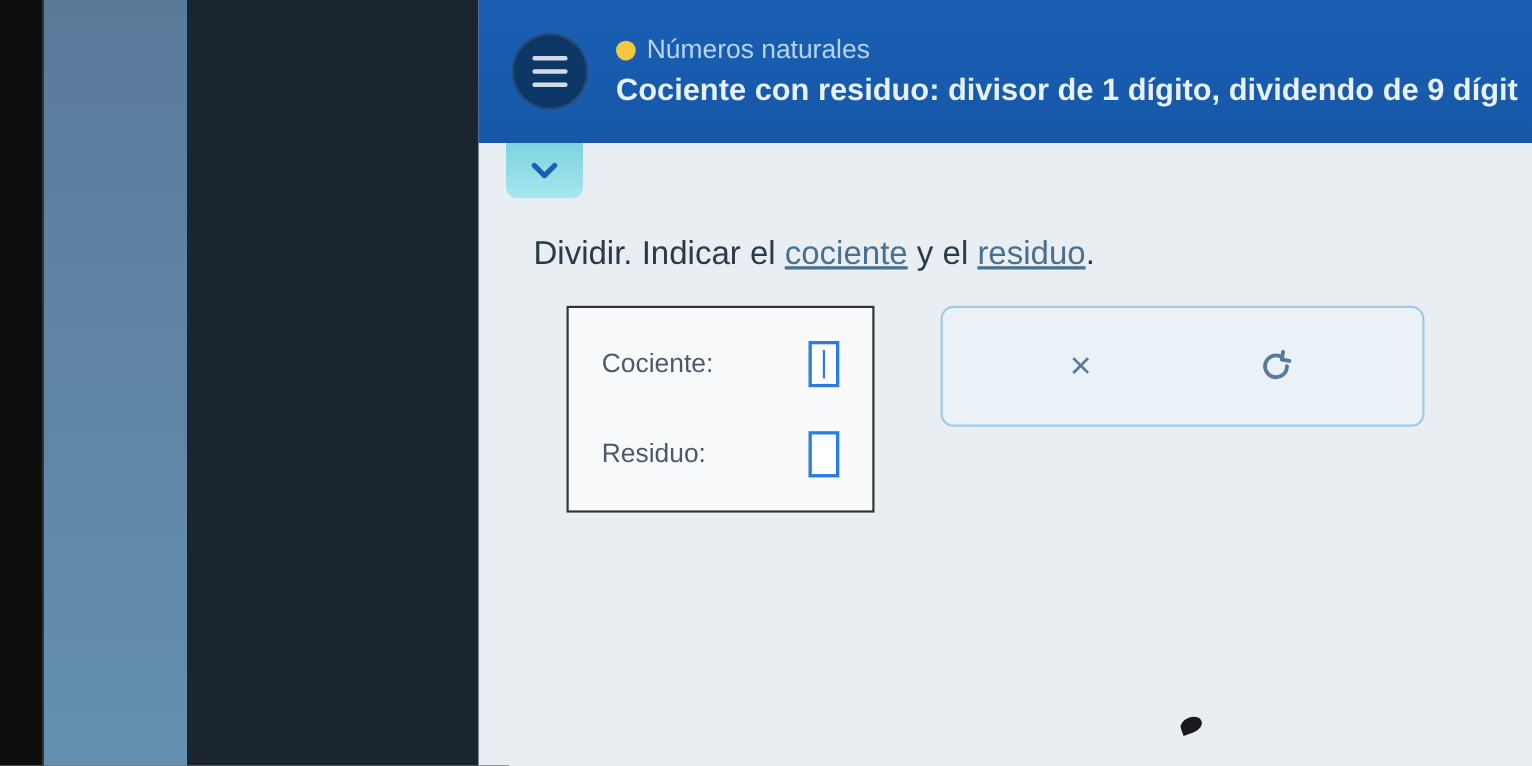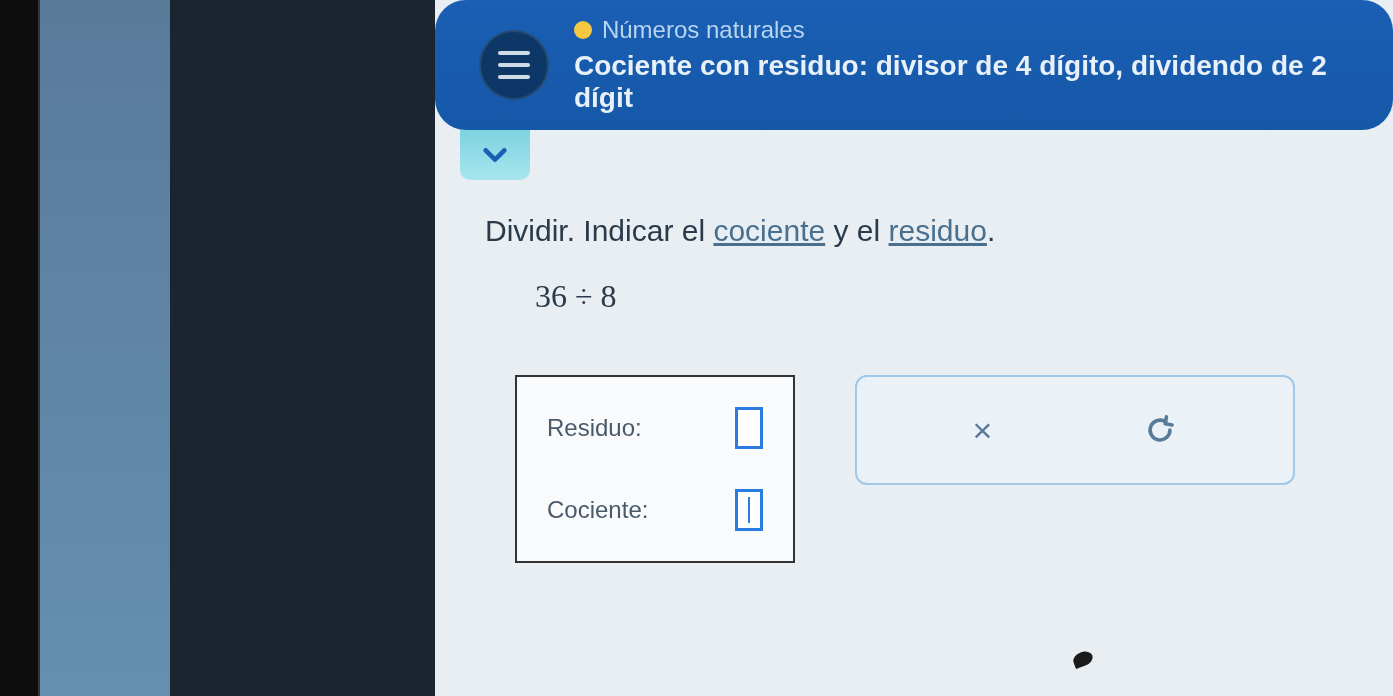--- a/index.html
+++ b/index.html
@@ -31,23 +31,22 @@
     .main-area {
       flex: 1;
       background: #e8eef2;
       position: relative;
     }
     .header {
       background: linear-gradient(to bottom, #1a5fb4, #1658a8);
       height: 130px;
       display: flex;
       align-items: center;
-      padding-left: 44px;
+      padding-left: 30px;
       gap: 25px;
-      border-radius: 31px;
     }
     .hamburger-btn {
       width: 70px;
       height: 70px;
       border-radius: 50%;
       background: #0d3766;
       border: 2px solid rgba(255,255,255,0.1);
       display: flex;
       flex-direction: column;
       justify-content: center;
@@ -212,46 +211,45 @@
     <div class="hamburger-btn">
       <div class="line"></div>
       <div class="line"></div>
       <div class="line"></div>
     </div>
     <div class="header-text">
       <div class="category-row">
         <span class="category-dot"></span>
         <span>Números naturales</span>
       </div>
-      <div class="title-text">Cociente con residuo: divisor de 4 dígito, dividendo de 2 dígit</div>
+      <div class="title-text">Cociente con residuo: divisor de 1 dígito, dividendo de 9 dígit</div>
     </div>
   </div>
 
   <div class="dropdown-tab">
     <svg viewBox="0 0 24 24">
       <path d="M4 8 L12 16 L20 8" stroke="#1a5fb4" stroke-width="4" fill="none" stroke-linecap="round" stroke-linejoin="round"></path>
     </svg>
   </div>
 
   <div class="content">
     <div class="instruction">
       <span>Dividir. Indicar el </span><span class="term-link">cociente</span><span> y el </span><span class="term-link">residuo</span><span>.</span>
     </div>
 
-    <div class="equation">36 ÷ 8</div>
 
     <div class="answer-row">
       <div class="answer-box">
         <div class="answer-field">
+          <span class="field-label">Cociente:</span>
+          <span class="input-slot active"></span>
+        </div>
+        <div class="answer-field">
           <span class="field-label">Residuo:</span>
           <span class="input-slot"></span>
-        </div>
-        <div class="answer-field">
-          <span class="field-label">Cociente:</span>
-          <span class="input-slot active"></span>
         </div>
       </div>
 
       <div class="action-box">
         <button class="action-btn">
           <span>×</span>
         </button>
         <button class="action-btn">
           <svg width="34" height="34" viewBox="0 0 24 24">
             <path d="M19 12a7 7 0 1 1-3-5.7" stroke="#5a7a9a" stroke-width="2.5" fill="none" stroke-linecap="round"></path>

